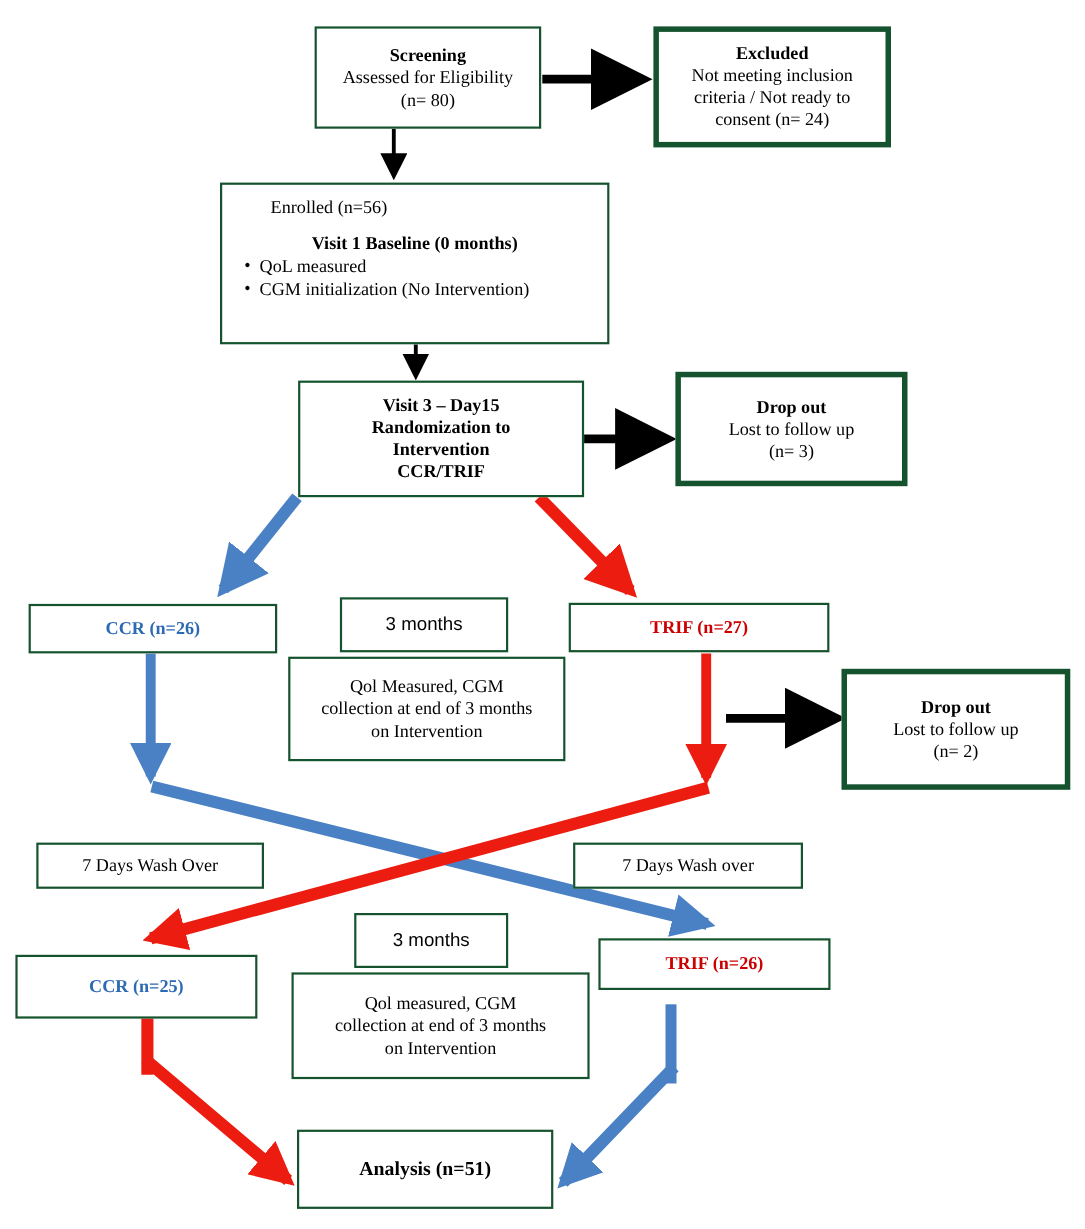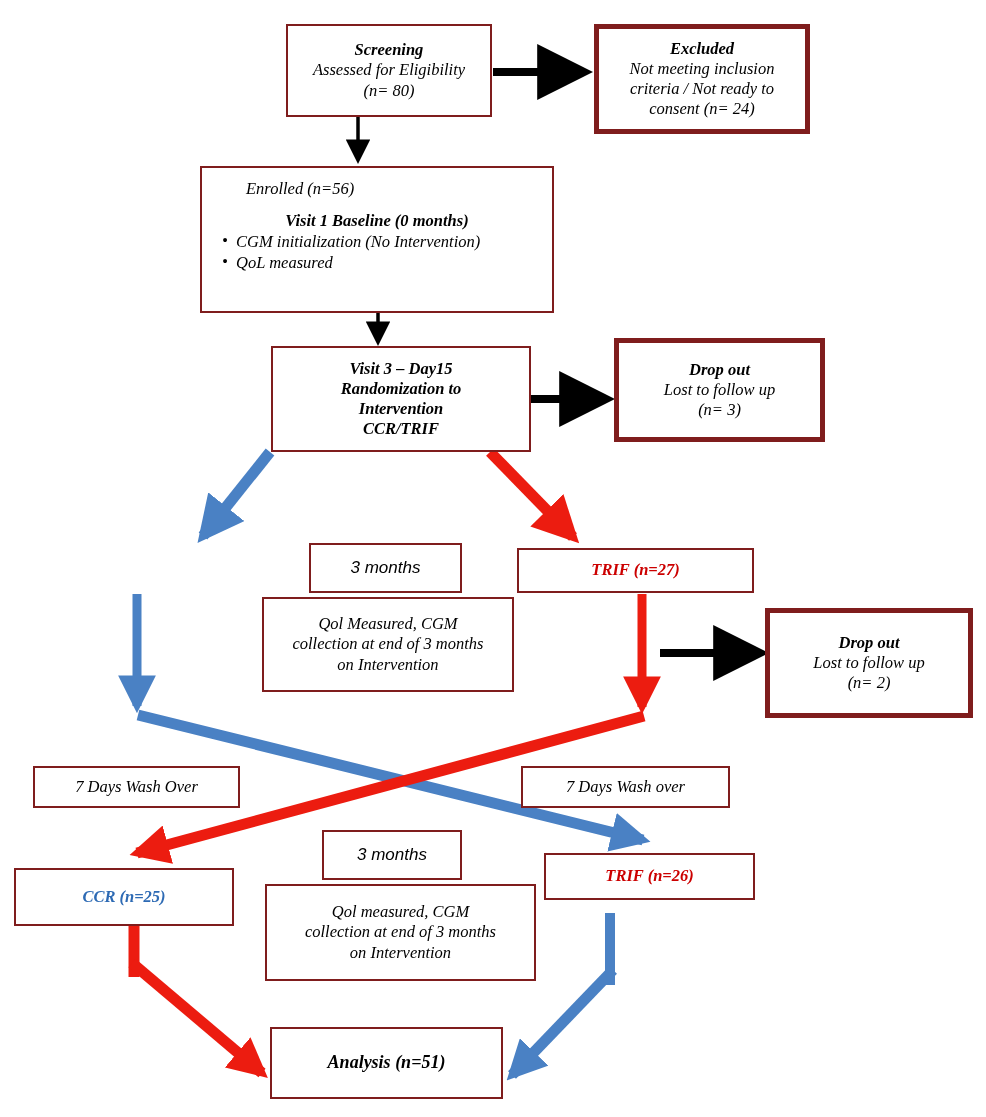--- a/index.html
+++ b/index.html
@@ -12,29 +12,28 @@
     width: 986px;
     height: 1117px;
     background: #ffffff;
     font-family: "Liberation Serif", "DejaVu Serif", serif;
     overflow: hidden;
   }
   .box {
     position: absolute;
     box-sizing: border-box;
     background: #ffffff;
-    border: 2px solid #7f1d1d;
+    border: 2px solid #14532d;
     display: flex;
     flex-direction: column;
     align-items: center;
     justify-content: center;
     text-align: center;
     color: #000000;
     z-index: 5;
-    font-style: italic;
   }
   .box.thick {
     border-width: 5px;
   }
   .line {
     line-height: 1.22;
     font-size: 16.5px;
     white-space: nowrap;
   }
   .line.bold { font-weight: bold; }
@@ -165,38 +164,41 @@
     <div class="line">Not meeting inclusion</div>
     <div class="line">criteria / Not ready to</div>
     <div class="line">consent (n= 24)</div>
   </div>
 
   <div class="box" style="left:200px; top:166px; width:354px; height:147px; align-items:stretch; justify-content:flex-start; padding:11px 18px;">
     <div class="line blk" style="margin-left:26px;">Enrolled (n=56)</div>
     <div class="gap"></div>
     <div class="line bold" style="text-align:center;">Visit 1 Baseline (0 months)</div>
     <ul class="bullets">
+      <li>QoL measured</li>
       <li>CGM initialization (No Intervention)</li>
-      <li>QoL measured</li>
     </ul>
   </div>
 
   <div class="box" style="left:271px; top:346px; width:260px; height:106px;">
     <div class="line bold">Visit 3 – Day15</div>
     <div class="line bold">Randomization to</div>
     <div class="line bold">Intervention</div>
     <div class="line bold">CCR/TRIF</div>
   </div>
 
   <div class="box thick" style="left:614px; top:338px; width:211px; height:104px;">
     <div class="line bold">Drop out</div>
     <div class="line">Lost to follow up</div>
     <div class="line">(n= 3)</div>
   </div>
 
+  <div class="box" style="left:26px; top:549px; width:226px; height:45px;">
+    <div class="line blue">CCR (n=26)</div>
+  </div>
 
   <div class="box" style="left:309px; top:543px; width:153px; height:50px;">
     <div class="line sans">3 months</div>
   </div>
 
   <div class="box" style="left:262px; top:597px; width:252px; height:95px;">
     <div class="line">Qol Measured, CGM</div>
     <div class="line">collection at end of 3 months</div>
     <div class="line">on Intervention</div>
   </div>

